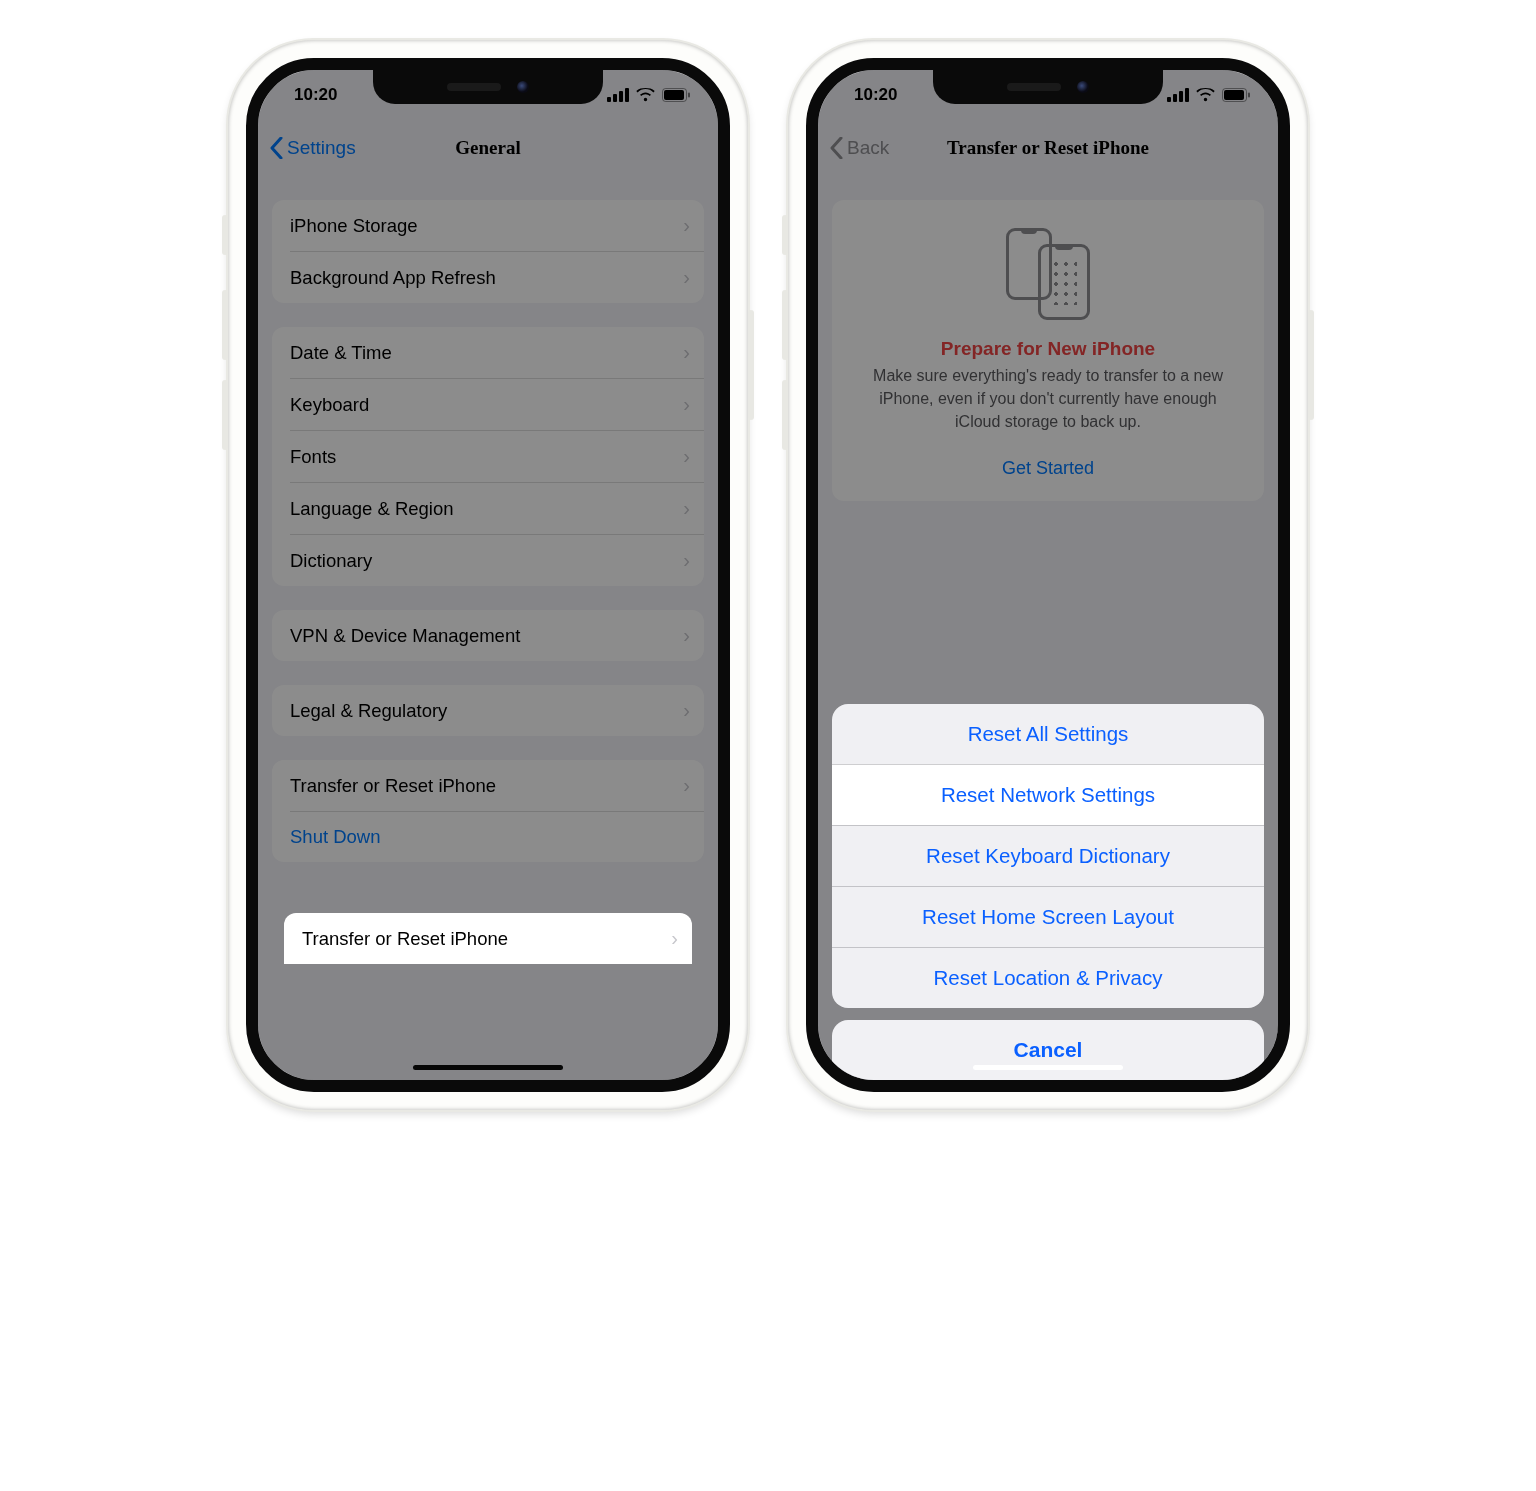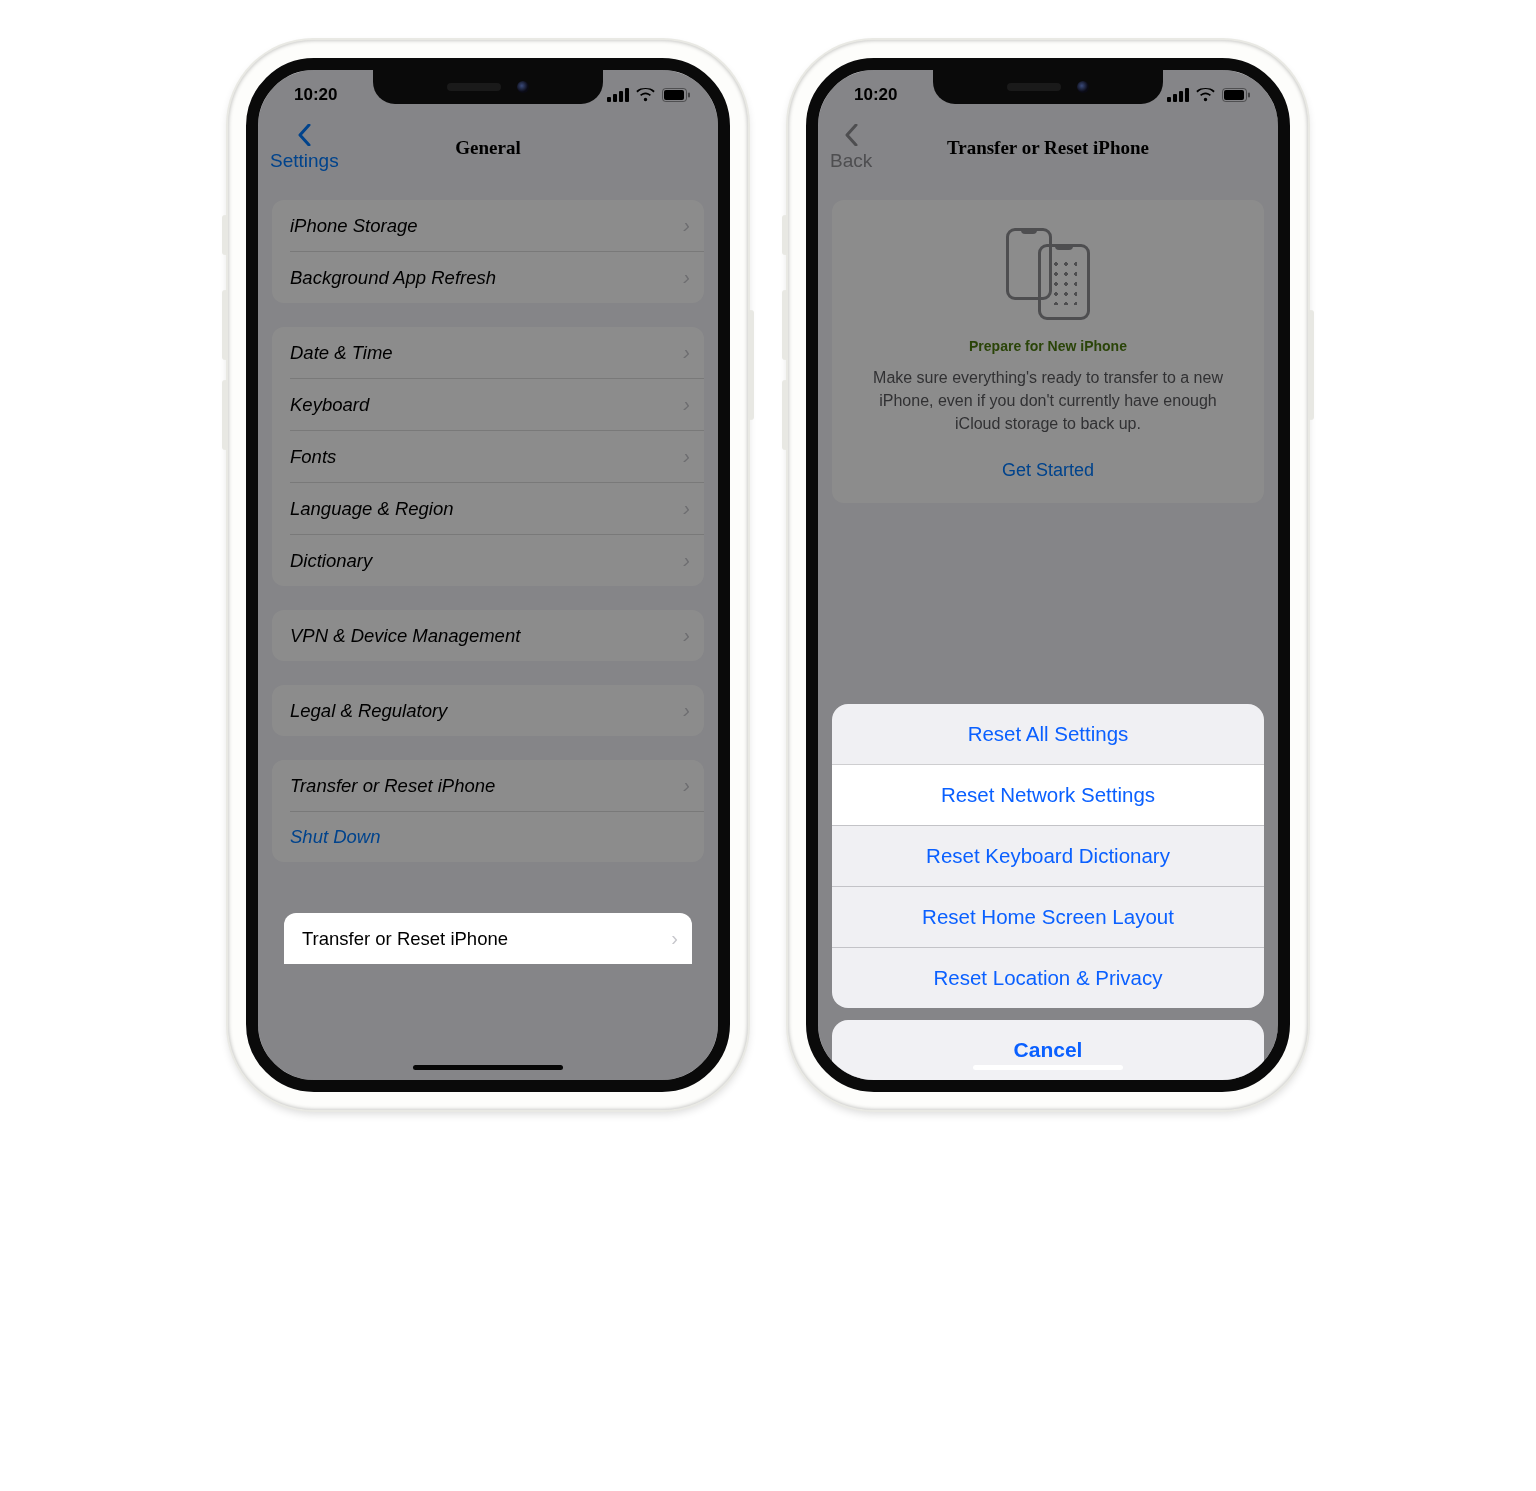--- a/index.html
+++ b/index.html
@@ -106,21 +106,20 @@
     position: relative;
     z-index: 3;
   }
   .nav-back {
     color: #007aff;
     font-size: 19px;
     display: flex;
     align-items: center;
     gap: 4px;
     padding-left: 12px;
-    flex-direction: column;
   }
   .nav-back.disabled { color: #8e8e93; }
   .nav-title {
     position: absolute;
     left: 0; right: 0;
     text-align: center;
     font-weight: 600;
     font-size: 19px;
     pointer-events: none;
     font-family: Liberation Serif, serif;
@@ -134,21 +133,20 @@
     position: relative;
     z-index: 3;
     height: calc(100% - 106px);
     overflow: hidden;
   }
   .group {
     margin: 24px 14px 0 14px;
     background: #ffffff;
     border-radius: 12px;
     overflow: hidden;
-    font-style: italic;
   }
   .row {
     display: flex;
     align-items: center;
     justify-content: space-between;
     padding: 14px 14px 14px 18px;
     font-size: 18.5px;
     color: #000;
     min-height: 50px;
   }
@@ -185,21 +183,21 @@
     background:#fff;
     border-radius:12px;
     text-align:center;
     padding:28px 20px 22px;
   }
   .prep-icon{
     margin:0 auto 18px;
     width:84px;height:92px;position:relative;
   }
   .prep-title{
-    font-weight:700;font-size:14px;margin-bottom:12px;color:#4d7c0f;
+    font-weight:700;font-size:19px;margin-bottom:4px;color:#ef4444;
   }
   .prep-desc{
     font-size:16px;color:#5a5a5e;line-height:1.45;
     padding:0 8px;margin-bottom:24px;
   }
   .prep-link{
     color:#007aff;font-size:18px;
   }
   .action-sheet{
     position:absolute;

